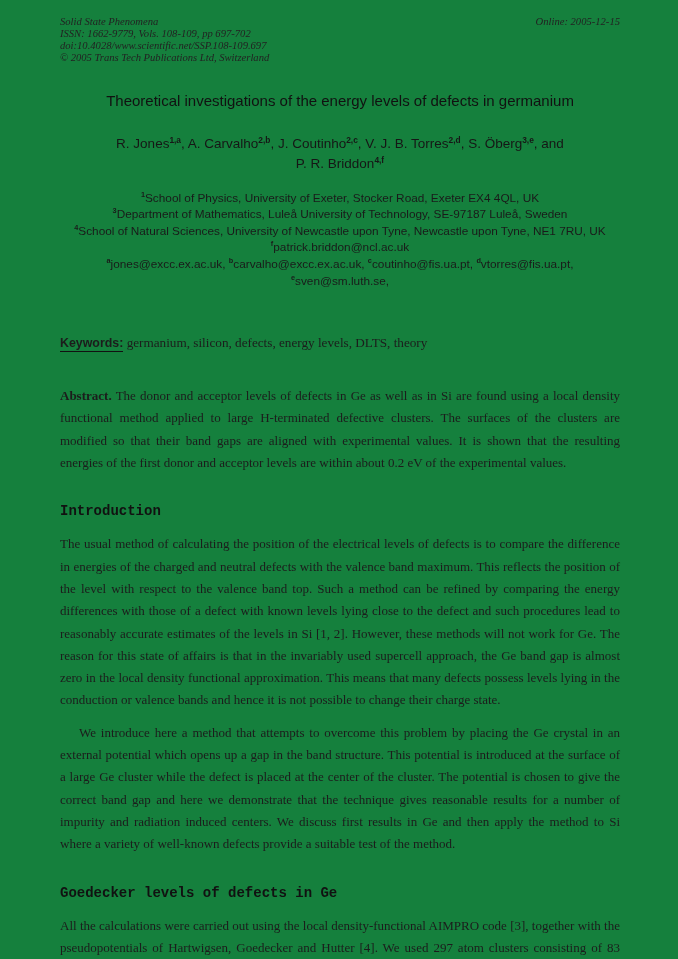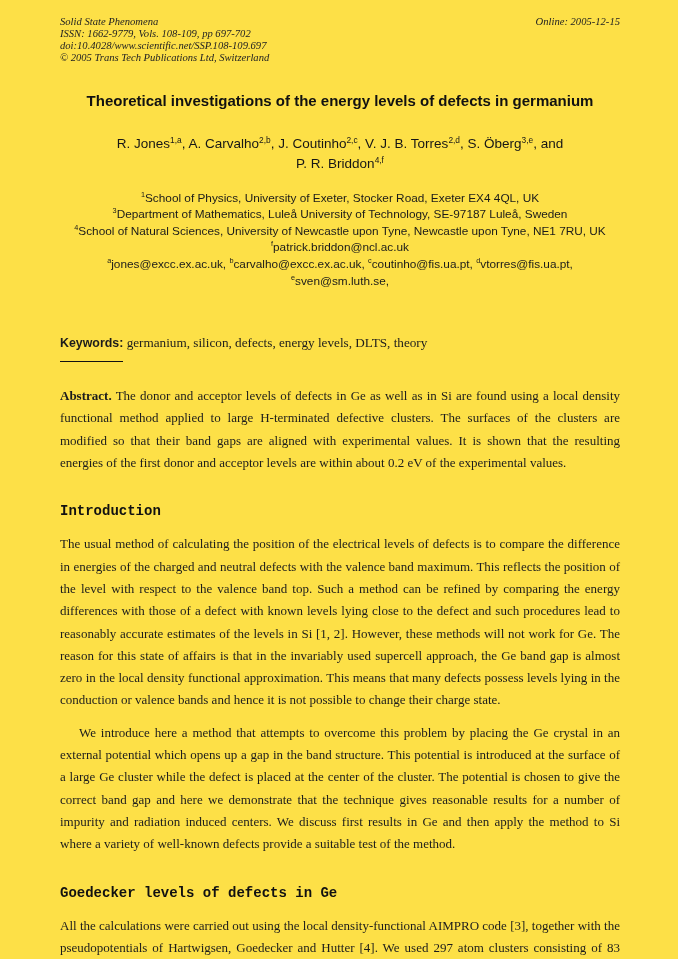--- a/index.html
+++ b/index.html
@@ -1,21 +1,21 @@
 <!DOCTYPE html>
 <html><head>
 <meta charset="utf-8">
 <style>
   html, body { margin: 0; padding: 0; background: #9e9e9e; }
   .page {
     position: relative;
     width: 678px;
     height: 959px;
     margin: 0 auto;
-    background: #fde047;
+    background: #15803d;
     box-sizing: border-box;
     padding: 16px 58px 0 60px;
     color: #1c1c1c;
     font-family: "Liberation Serif", serif;
     overflow: hidden;
   }
   
   .jheader {
     display: flex;
     justify-content: space-between;
@@ -25,56 +25,56 @@
     line-height: 11.9px;
     color: #222;
   }
   .jheader .left div { white-space: nowrap; }
   .jheader .right { white-space: nowrap; padding-left: 28px; }
   
   .title {
     margin: 27px 0 0 0;
     text-align: center;
     font-family: "Liberation Sans", sans-serif;
-    font-weight: 700;
+    font-weight: 400;
     font-size: 15px;
     line-height: 19px;
     color: #111;
   }
   
   .authors {
     margin-top: 24px;
     text-align: center;
     font-family: "Liberation Sans", sans-serif;
     font-size: 13.5px;
     line-height: 20px;
     color: #161616;
   }
-  sup { font-size: 0.62em; line-height: 0; }
+  sup { font-size: 0.62em; line-height: 0; font-weight: bold; }
   
   .affils {
     margin-top: 16px;
     text-align: center;
     font-family: "Liberation Sans", sans-serif;
     font-size: 11.8px;
     line-height: 16.6px;
     color: #1a1a1a;
   }
   
   .keywords {
     margin-top: 45px;
     font-size: 13.2px;
     line-height: 18px;
   }
   .kw-label {
     font-family: "Liberation Sans", sans-serif;
     font-weight: 700;
     font-size: 12.4px;
     border-bottom: 1.6px solid #111;
-    padding-bottom: 11px;
+    padding-bottom: 1px;
   }
   
   .body-par {
     margin: 13px 0 0 0;
     font-size: 13px;
     line-height: 22.3px;
     text-align: justify;
     color: #1c1c1c;
   }
   .abstract { margin-top: 33px; }

